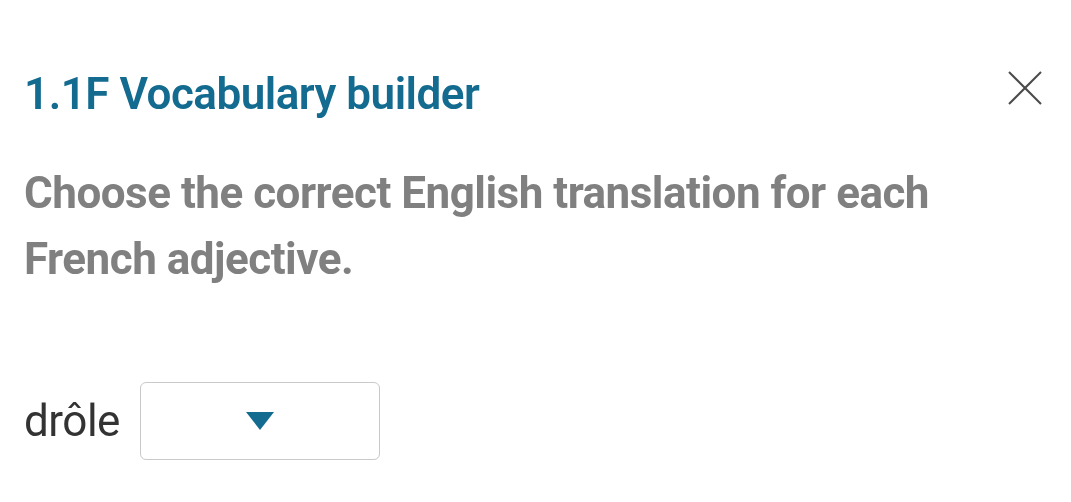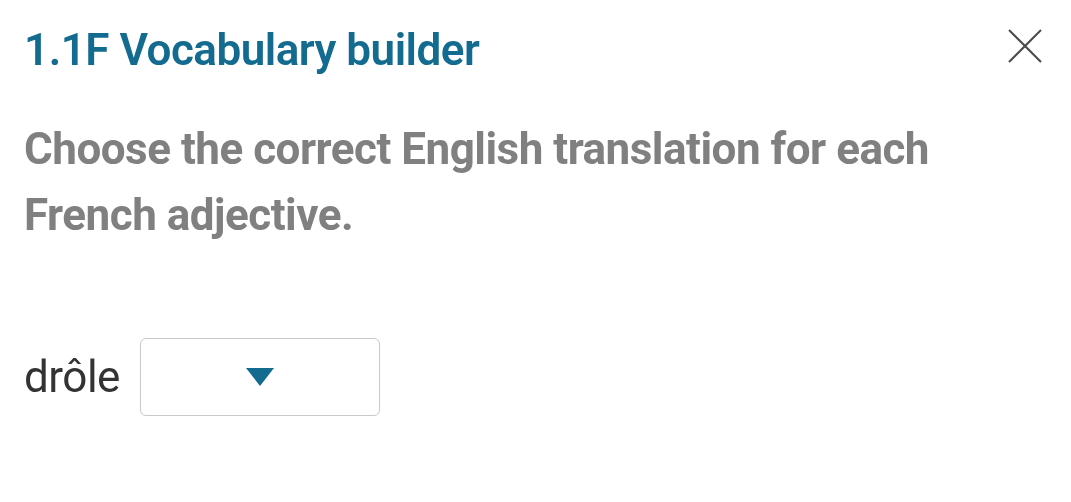--- a/index.html
+++ b/index.html
@@ -11,22 +11,23 @@
       font-family: -apple-system, BlinkMacSystemFont, "Segoe UI", Roboto, Helvetica, Arial, sans-serif;
       background: #ffffff;
       width: 1071px;
       height: 502px;
       position: relative;
       padding: 24px 24px 0 24px;
     }
     .header {
       display: flex;
       justify-content: space-between;
-      align-items: flex-end;
+      align-items: center;
       margin-bottom: 40px;
+      margin-top: 44px;
     }
     .title {
       font-size: 44px;
       font-weight: 600;
       color: #146b90;
       letter-spacing: -0.5px;
     }
     .close-btn {
       cursor: pointer;
       padding: 4px;

